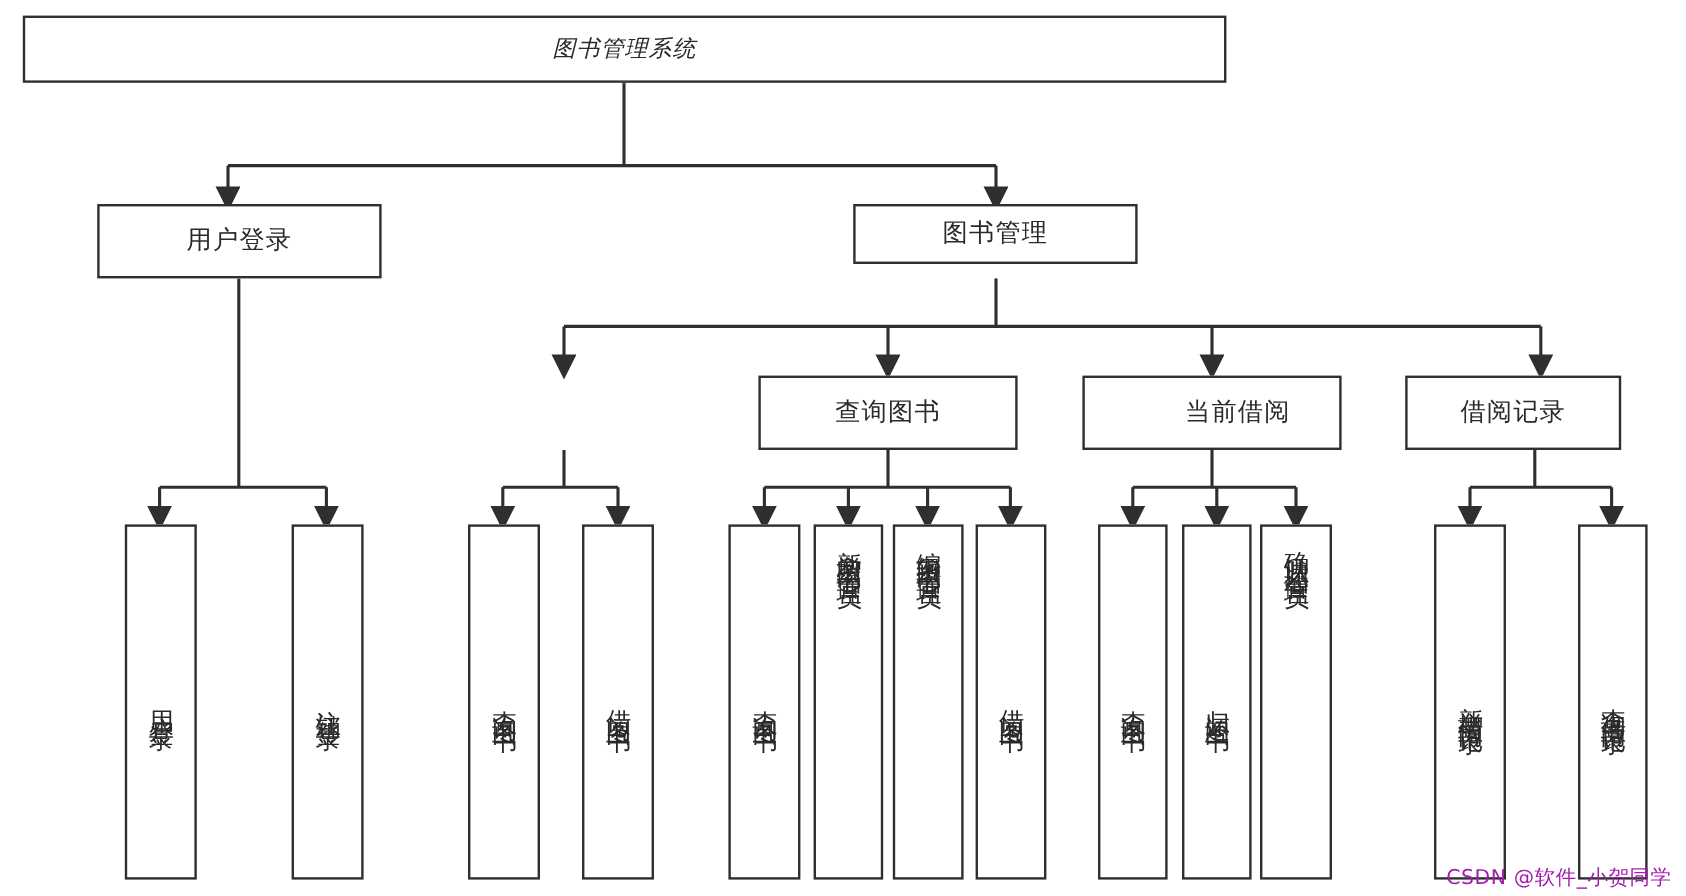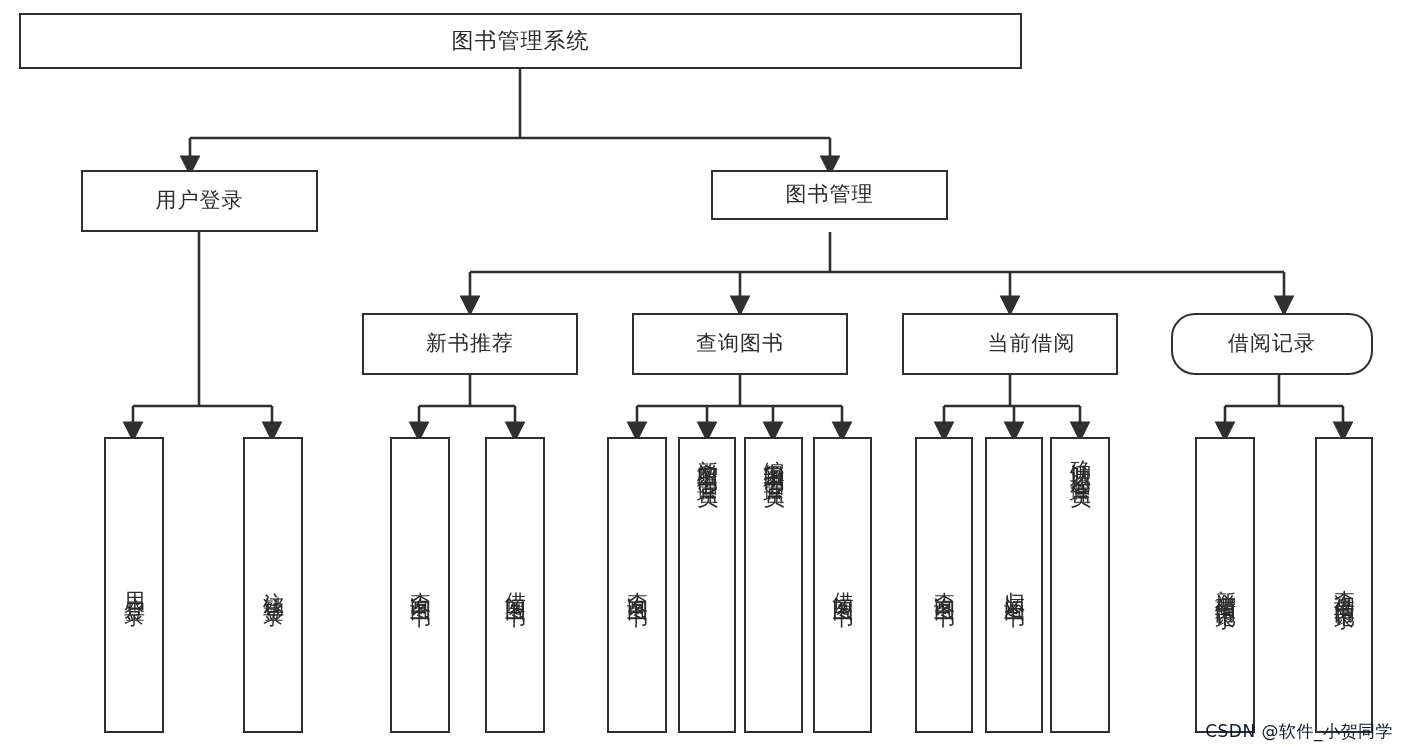--- a/index.html
+++ b/index.html
@@ -40,21 +40,22 @@
     color: #2a2a2a;
     letter-spacing: 1px;
     white-space: nowrap;
     line-height: 1.1;
   }
   
   .node.horiz .label {
     font-size: 21px;
   }
   .node.root .label {
-    font-size: 22px;
+    font-size: 19px;
+    font-style: italic;
   }
   
   .node.vert {
     align-items: center;
     justify-content: center;
     padding: 4px 0;
   }
   .node.vert .label {
     font-size: 21px;
     writing-mode: vertical-rl;
@@ -68,21 +69,21 @@
     letter-spacing: 4px;
   }
   .node.vert.topalign {
     align-items: flex-start;
   }
   .watermark {
     position: absolute;
     right: 12px;
     bottom: 4px;
     font-size: 17px;
-    color: #0f172a;
+    color: #a21caf;
     white-space: nowrap;
     z-index: 3;
     letter-spacing: 0.5px;
   }
 </style>
 </head>
 <body>
 
 <div id="canvas">
 
@@ -141,33 +142,30 @@
   </div>
 
   <div class="node horiz" style="left:81px; top:170px; width:237px; height:62px;">
     <span class="label">用户登录</span>
   </div>
 
   <div class="node horiz" style="left:711px; top:170px; width:237px; height:50px;">
     <span class="label">图书管理</span>
   </div>
 
-  <div class="node horiz" style="left:362px; top:313px; width:216px; height:62px;">
-    <span class="label">新书推荐</span>
-  </div>
 
   <div class="node horiz" style="left:632px; top:313px; width:216px; height:62px;">
     <span class="label">查询图书</span>
   </div>
 
   <div class="node horiz" style="left:902px; top:313px; width:216px; height:62px;padding-left:43px;">
     <span class="label">当前借阅</span>
   </div>
 
-  <div class="node horiz" style="left:1171px; top:313px; width:202px; height:62px;border-radius:24px;">
+  <div class="node horiz" style="left:1171px; top:313px; width:180px; height:62px;">
     <span class="label">借阅记录</span>
   </div>
 
   <div class="node vert" style="left:104px; top:437px; width:60px; height:296px;">
     <span class="label">用户登录</span>
   </div>
 
   <div class="node vert" style="left:243px; top:437px; width:60px; height:296px;">
     <span class="label">注销登录</span>
   </div>

